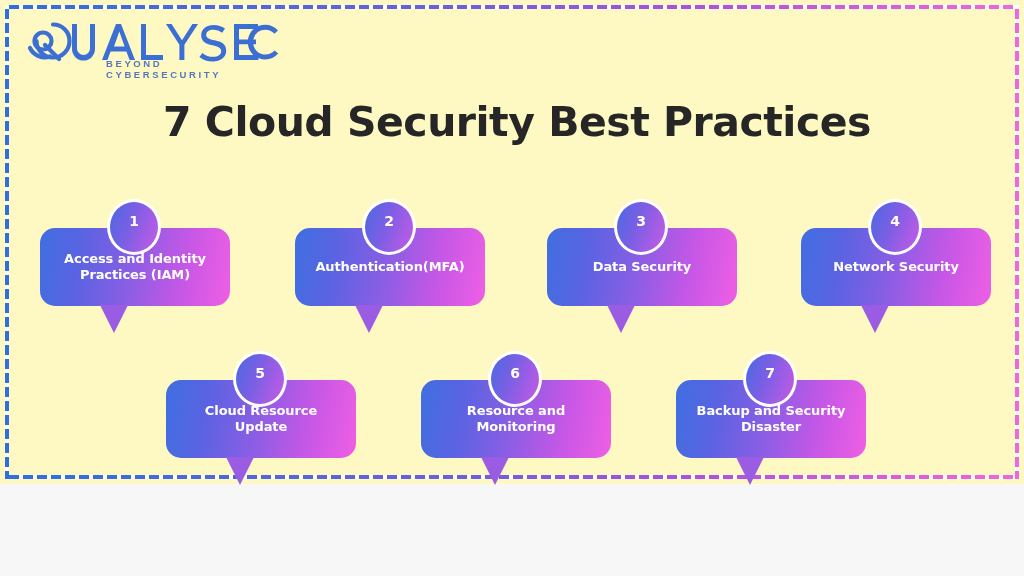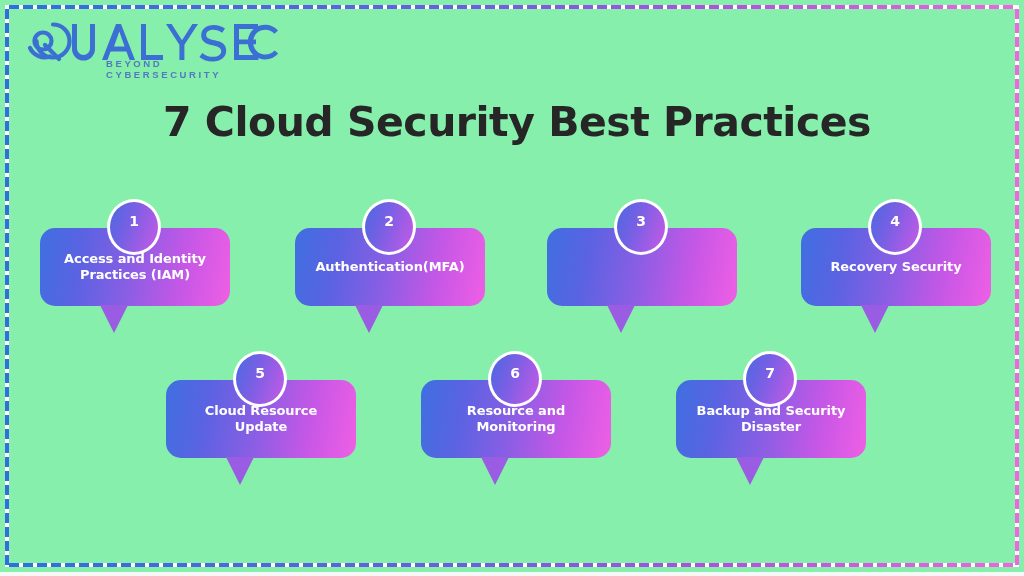--- a/index.html
+++ b/index.html
@@ -10,22 +10,22 @@
     width: 1024px;
     height: 576px;
     background: #f7f7f7;
     font-family: "Liberation Sans", sans-serif;
     overflow: hidden;
   }
 
   #canvas {
     position: relative;
     width: 1024px;
-    height: 572px;
-    background: #86efac;
+    height: 484px;
+    background: #fef9c3;
     box-sizing: border-box;
   }
 
   
   .frame {
     position: absolute;
     left: 5px;
     top: 5px;
     right: 5px;
     bottom: 5px;
@@ -217,29 +217,32 @@
     <div class="card-label">
       <div>Authentication(MFA)</div>
     </div>
     <div class="card-tail"></div>
   </div>
 
   <div class="card" style="left:547px; top:228px;">
     <div class="card-badge">
       <span class="card-badge-num">3</span>
     </div>
+    <div class="card-label">
+      <div>Data Security</div>
+    </div>
     <div class="card-tail"></div>
   </div>
 
   <div class="card" style="left:801px; top:228px;">
     <div class="card-badge">
       <span class="card-badge-num">4</span>
     </div>
     <div class="card-label">
-      <div>Recovery Security</div>
+      <div>Network Security</div>
     </div>
     <div class="card-tail"></div>
   </div>
 
   <div class="card" style="left:166px; top:380px;">
     <div class="card-badge">
       <span class="card-badge-num">5</span>
     </div>
     <div class="card-label">
       <div>Cloud Resource</div>

